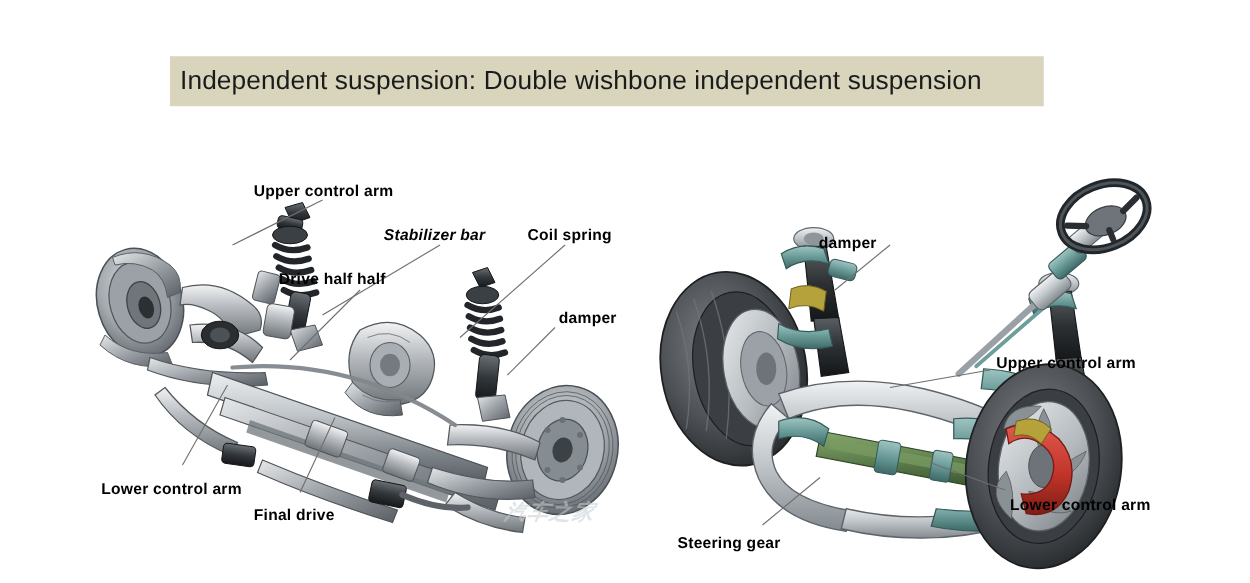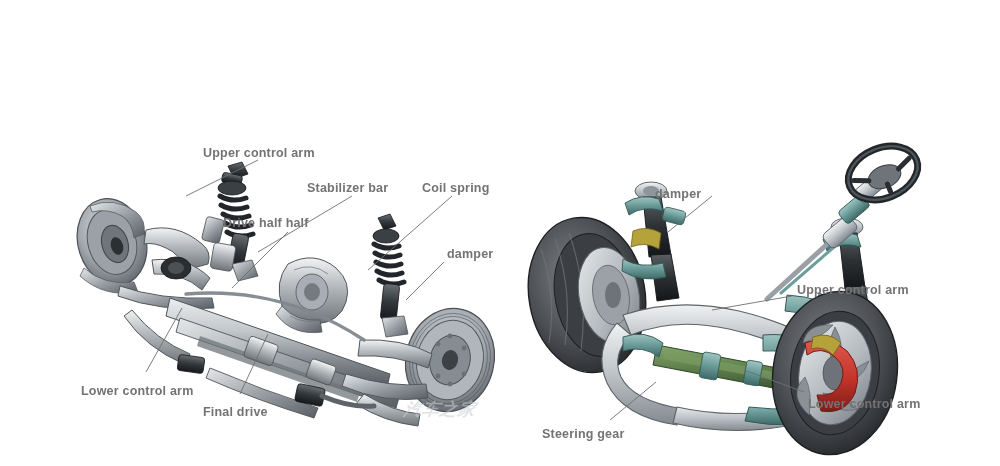--- a/index.html
+++ b/index.html
@@ -28,21 +28,21 @@
     letter-spacing:.1px;
     white-space:nowrap;
     font-weight:400;
   }
 
   
   .label{
     position:absolute;
     font-size:12.5px;
     font-weight:bold;
-    color:#737373;
+    color:#000000;
     white-space:nowrap;
     letter-spacing:.2px;
     line-height:1;
   }
 
   
   svg.leaders{position:absolute;left:0;top:0;width:1000px;height:466px;overflow:visible;pointer-events:none;}
   svg.leaders line{stroke:#6f6f6f;stroke-width:.9;}
 
   
@@ -61,20 +61,23 @@
     letter-spacing:1px;
     white-space:nowrap;
     transform:skewX(-12deg);
   }
 </style>
 </head>
 <body>
 
 <div id="stage">
 
+  <div class="title-banner">
+    <span class="title-text">Independent  suspension: Double wishbone independent suspension</span>
+  </div>
 
   <div class="art" style="left:60px;top:160px;">
     <svg width="480" height="280" viewBox="0 0 480 280">
       <defs>
         <linearGradient id="steelA" x1="0" y1="0" x2="0" y2="1">
           <stop offset="0%" stop-color="#f2f3f4"></stop>
           <stop offset="40%" stop-color="#b9bdc1"></stop>
           <stop offset="100%" stop-color="#6e7478"></stop>
         </linearGradient>
         <linearGradient id="steelB" x1="0" y1="0" x2="1" y2="1">
@@ -342,21 +345,21 @@
     <line x1="146" y1="372" x2="182" y2="308"></line>
     <line x1="240" y1="394" x2="268" y2="334"></line>
 
     <line x1="712" y1="196" x2="668" y2="232"></line>
     <line x1="792" y1="296" x2="712" y2="310"></line>
     <line x1="804" y1="392" x2="744" y2="370"></line>
     <line x1="610" y1="420" x2="656" y2="382"></line>
   </svg>
 
   <div class="label" style="left:203px;top:147px;">Upper control arm</div>
-  <div class="label" style="left:307px;top:182px;">Stabilizer bar</div>
+  <div class="label" style="left:307px;top:182px;font-style:italic;">Stabilizer bar</div>
   <div class="label" style="left:422px;top:182px;">Coil spring</div>
   <div class="label" style="left:223px;top:217px;">Drive half half</div>
   <div class="label" style="left:447px;top:248px;">damper</div>
   <div class="label" style="left:81px;top:385px;">Lower control arm</div>
   <div class="label" style="left:203px;top:406px;">Final drive</div>
 
   <div class="label" style="left:655px;top:188px;">damper</div>
   <div class="label" style="left:797px;top:284px;">Upper control arm</div>
   <div class="label" style="left:808px;top:398px;">Lower control arm</div>
   <div class="label" style="left:542px;top:428px;">Steering gear</div>

